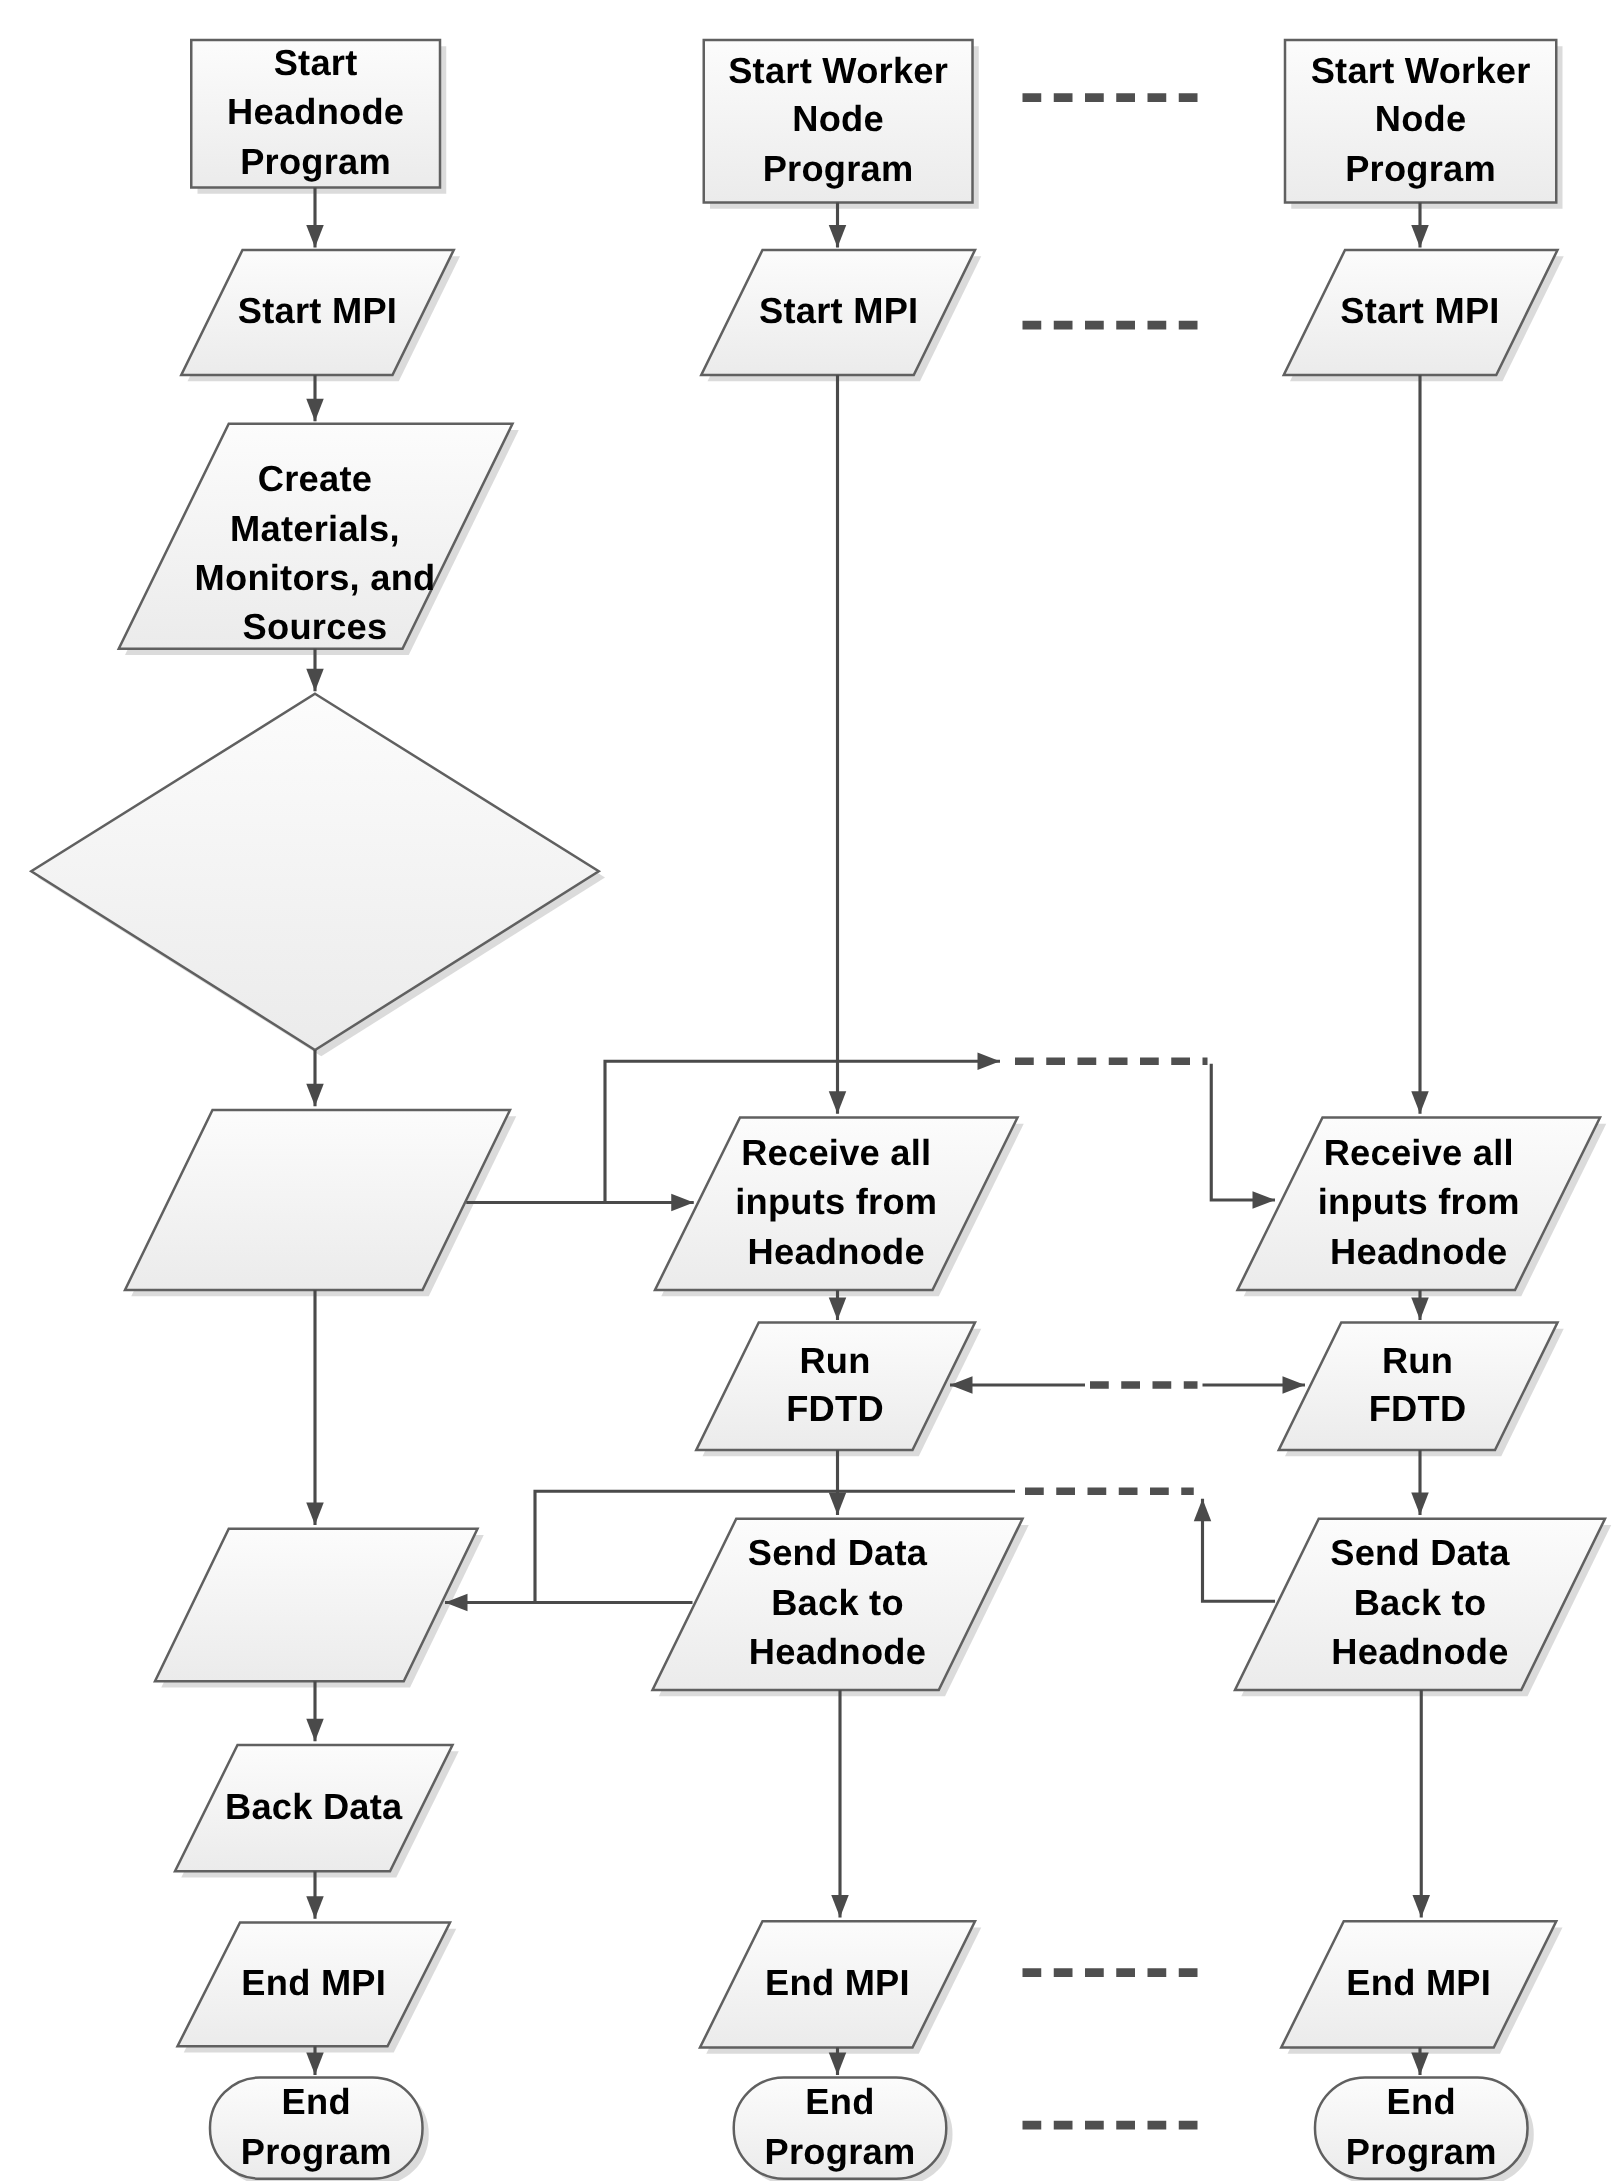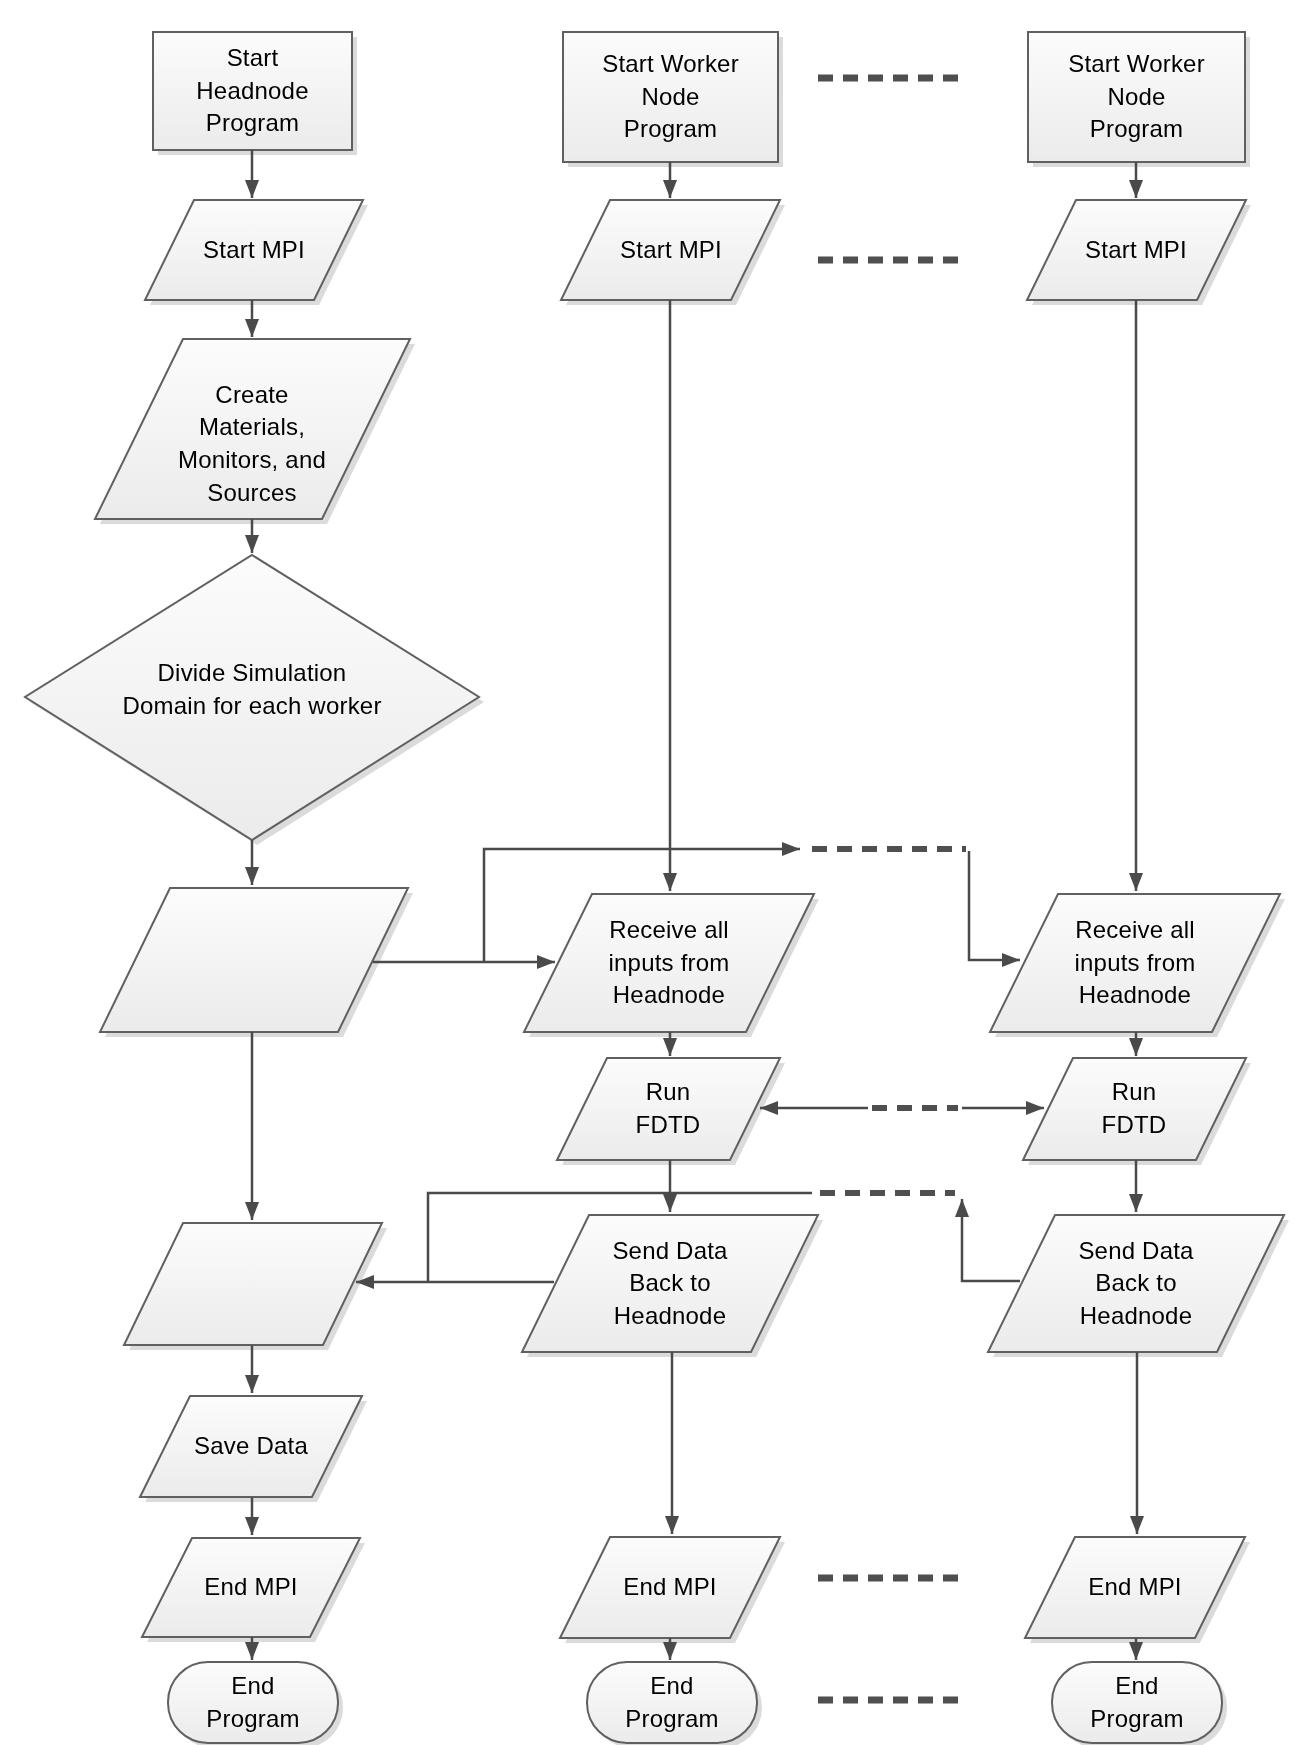--- a/index.html
+++ b/index.html
@@ -17,22 +17,23 @@
 
   .conn     { stroke:#4a4a4a; stroke-width:2.5; fill:none; }
   .dashline { stroke:#4f4f4f; stroke-width:6;  fill:none; stroke-dasharray:15 10; }
   .sep      { stroke:#4f4f4f; stroke-width:7;  fill:none; stroke-dasharray:15 10; }
 
   .node-label {
     position:absolute;
     display:flex; align-items:center; justify-content:center;
     text-align:center;
     white-space:pre-line;
-    font-size:24px; line-height:1.36; letter-spacing:.2px;
+    font-size:29px; line-height:1.36; letter-spacing:.2px;
     color:#000000;
+    font-weight:bold;
   }
 </style>
 </head>
 <body>
 
 <div id="diagram">
 
   <svg id="flow-svg" width="1293" height="1745" viewBox="0 0 1293 1745">
     <defs>
       <linearGradient id="gFill" x1="0" y1="0" x2="0" y2="1">
@@ -183,23 +184,21 @@
   </svg>
 
   <div class="node-label" style="left:153px; top:32px; width:199px; height:118px;">Start
 Headnode
 Program</div>
   <div class="node-label" style="left:154px; top:200px; width:200px; height:100px;">Start MPI</div>
   <div class="node-label" style="left:132px; top:339px; width:240px; height:210px;">Create
 Materials,
 Monitors, and
 Sources</div>
-  <div class="node-label" style="left:62px; top:600px; width:380px; height:180px;">Divide Simulation
-Domain for each worker</div>
-  <div class="node-label" style="left:131px; top:1396px; width:240px; height:101px;">Save Data</div>
+  <div class="node-label" style="left:131px; top:1396px; width:240px; height:101px;">Back Data</div>
   <div class="node-label" style="left:131px; top:1538px; width:240px; height:99px;">End MPI</div>
   <div class="node-label" style="left:168px; top:1662px; width:170px; height:81px;">End
 Program</div>
 
   <div class="node-label" style="left:563px; top:32px; width:215px; height:130px;">Start Worker
 Node
 Program</div>
   <div class="node-label" style="left:571px; top:200px; width:200px; height:100px;">Start MPI</div>
   <div class="node-label" style="left:549px; top:894px; width:240px; height:138px;">Receive all
 inputs from

